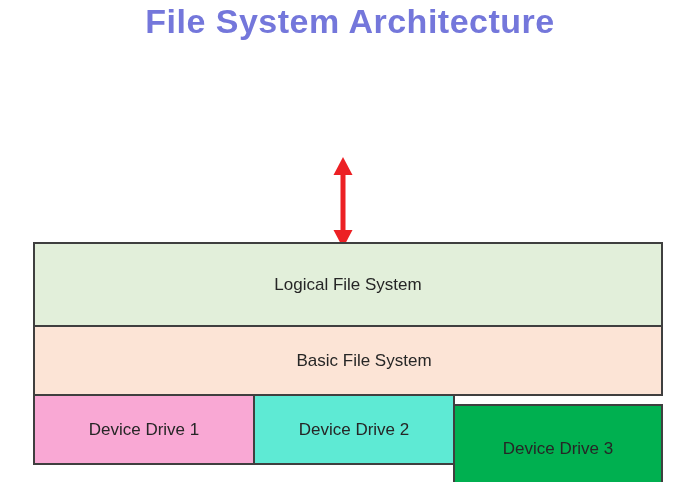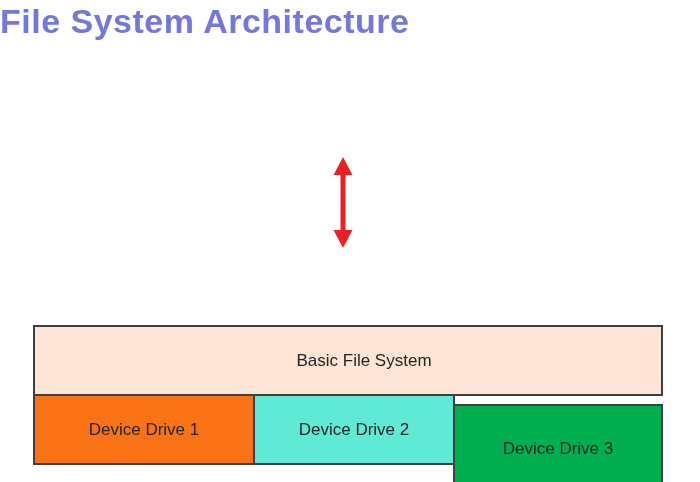--- a/index.html
+++ b/index.html
@@ -13,21 +13,21 @@
     width: 700px;
     height: 482px;
     background: #ffffff;
     overflow: hidden;
   }
   .title {
     position: absolute;
     top: 2px;
     left: 0;
     width: 100%;
-    text-align: left;
+    text-align: center;
     font-size: 34px;
     font-weight: bold;
     letter-spacing: 0.5px;
   }
   .box {
     position: absolute;
     box-sizing: border-box;
     border: 2px solid #3f3f3f;
     display: flex;
     align-items: center;
@@ -59,26 +59,29 @@
 
 
   <div class="arrow-wrap" style="color: rgb(236, 32, 36);">
     <svg viewBox="0 0 26 91" xmlns="http://www.w3.org/2000/svg" aria-hidden="true">
       <polygon points="13,0 22.5,18 3.5,18" fill="currentColor"></polygon>
       <polygon points="13,91 22.5,73 3.5,73" fill="currentColor"></polygon>
       <rect x="10.5" y="14" width="5" height="63" fill="currentColor"></rect>
     </svg>
   </div>
 
+  <div class="box" id="logical-file-system" style="background: rgb(226, 239, 218);">
+    <span>Logical File System</span>
+  </div>
 
   <div class="box" id="basic-file-system" style="background: rgb(252, 228, 214);">
     <span>Basic File System</span>
   </div>
 
-  <div class="box" id="device-drive-1" style="background: #f97316;">
+  <div class="box" id="device-drive-1" style="background: #f9a8d4;">
     <span>Device Drive 1</span>
   </div>
 
   <div class="box" id="device-drive-2" style="background: #5eead4;">
     <span>Device Drive 2</span>
   </div>
 
   <div class="box" id="device-drive-3" style="background: rgb(0, 176, 80);">
     <span>Device Drive 3</span>
   </div>

